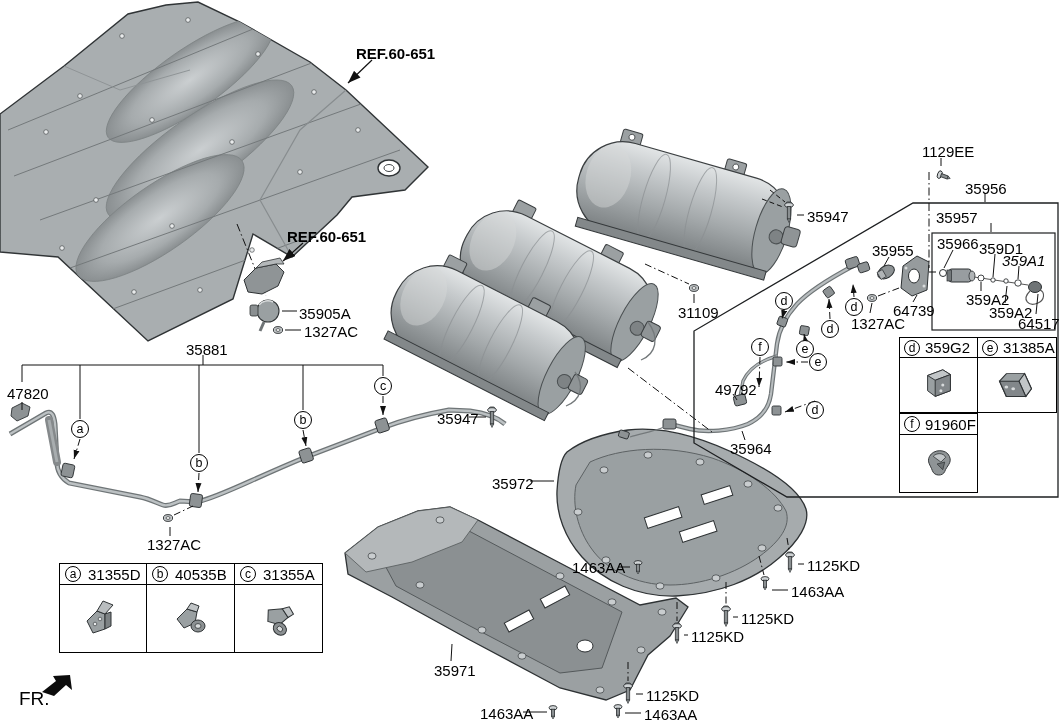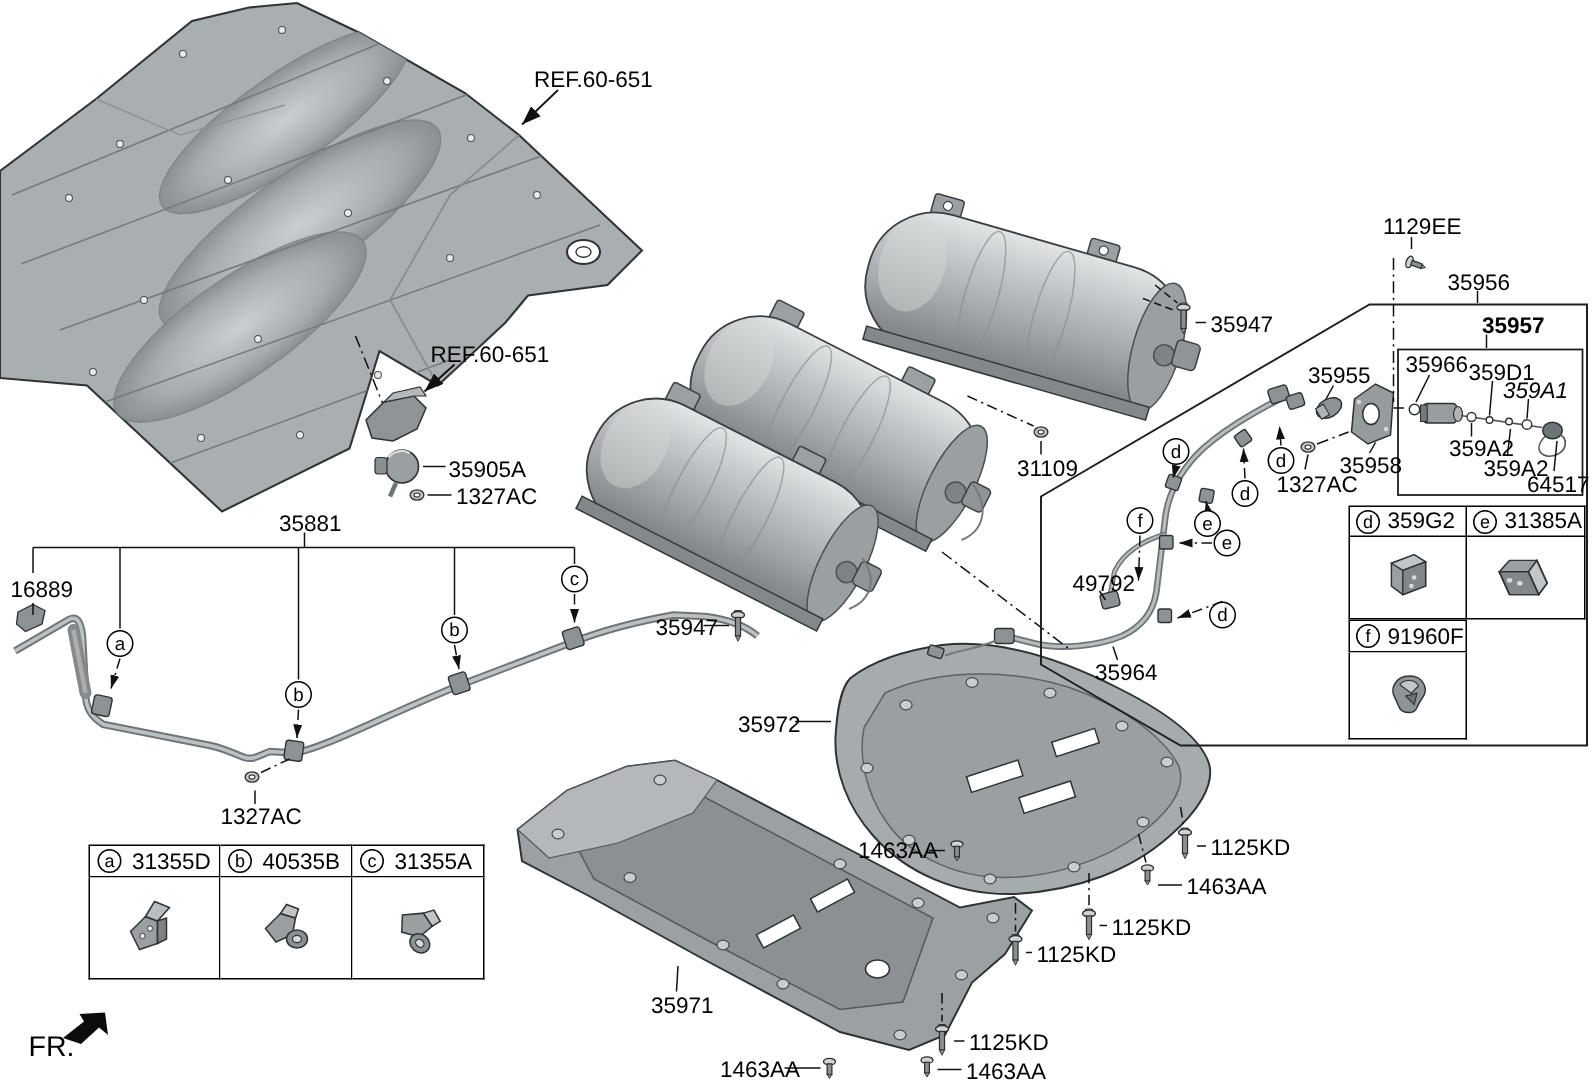--- a/index.html
+++ b/index.html
@@ -1,20 +1,20 @@
 <!DOCTYPE html>
 <html><head>
 <meta charset="utf-8">
 <style>
   html,body{margin:0;padding:0;background:#ffffff;}
   .stage{position:relative;width:1063px;height:727px;background:#ffffff;overflow:hidden;
          font-family:"Liberation Sans", sans-serif;color:#000;}
   .art{position:absolute;left:0;top:0;}
   .lbl{position:absolute;font-size:15px;line-height:1;white-space:nowrap;letter-spacing:0;}
-  .lbl.bold{font-weight:400;}
+  .lbl.bold{font-weight:700;}
   .lbl.fr{font-size:19px;font-weight:400;}
   .co{position:absolute;width:18px;height:18px;border:1.4px solid #000;border-radius:50%;
       background:#fff;font-size:12.5px;line-height:16px;text-align:center;box-sizing:border-box;}
   
   .tbl{position:absolute;box-sizing:border-box;}
   .tbl .row{display:flex;}
   .cellH{box-sizing:border-box;border:1px solid #000;display:flex;align-items:center;
          padding-left:5px;gap:7px;font-size:15px;background:#fff;}
   .cellI{box-sizing:border-box;border:1px solid #000;border-top:none;display:flex;
          align-items:center;justify-content:center;background:#fff;}
@@ -387,36 +387,36 @@
 
   <path d="M42,692 L56,681 L53,676 L70,675 L72,690 L66,685 L54,696 Z" fill="#0c0c0c"></path>
 </svg>
 
 <div class="lbl bold" style="left:356px;top:46px;">REF.60-651</div>
 <div class="lbl bold" style="left:287px;top:229px;">REF.60-651</div>
 
 <div class="lbl" style="left:299px;top:306px;">35905A</div>
 <div class="lbl" style="left:304px;top:324px;">1327AC</div>
 <div class="lbl" style="left:186px;top:342px;">35881</div>
-<div class="lbl" style="left:5px;top:385px;background:#fff;padding:1px 2px;">16889</div>
+<div class="lbl" style="left:5px;top:385px;background:#fff;padding:1px 2px;">47820</div>
 <div class="lbl" style="left:147px;top:537px;">1327AC</div>
 <div class="lbl" style="left:437px;top:411px;">35947</div>
 <div class="lbl" style="left:492px;top:476px;">35972</div>
 <div class="lbl" style="left:678px;top:305px;">31109</div>
 <div class="lbl" style="left:807px;top:209px;">35947</div>
 <div class="lbl" style="left:922px;top:144px;">1129EE</div>
 <div class="lbl" style="left:965px;top:181px;">35956</div>
-<div class="lbl" style="left:988px;top:210px;font-weight:bold;">35957</div>
+<div class="lbl" style="left:936px;top:210px;">35957</div>
 <div class="lbl" style="left:937px;top:236px;">35966</div>
 <div class="lbl" style="left:979px;top:241px;">359D1</div>
 <div class="lbl" style="left:1002px;top:253px;font-style:italic;">359A1</div>
 <div class="lbl" style="left:872px;top:243px;">35955</div>
 <div class="lbl" style="left:966px;top:292px;">359A2</div>
 <div class="lbl" style="left:989px;top:305px;">359A2</div>
-<div class="lbl" style="left:893px;top:303px;">35958</div>
+<div class="lbl" style="left:893px;top:303px;">64739</div>
 <div class="lbl" style="left:851px;top:316px;">1327AC</div>
 <div class="lbl" style="left:1018px;top:316px;">64517</div>
 <div class="lbl" style="left:715px;top:382px;">49792</div>
 <div class="lbl" style="left:730px;top:441px;">35964</div>
 <div class="lbl" style="left:572px;top:560px;">1463AA</div>
 <div class="lbl" style="left:807px;top:558px;">1125KD</div>
 <div class="lbl" style="left:791px;top:584px;">1463AA</div>
 <div class="lbl" style="left:741px;top:611px;">1125KD</div>
 <div class="lbl" style="left:691px;top:629px;">1125KD</div>
 <div class="lbl" style="left:434px;top:663px;">35971</div>

